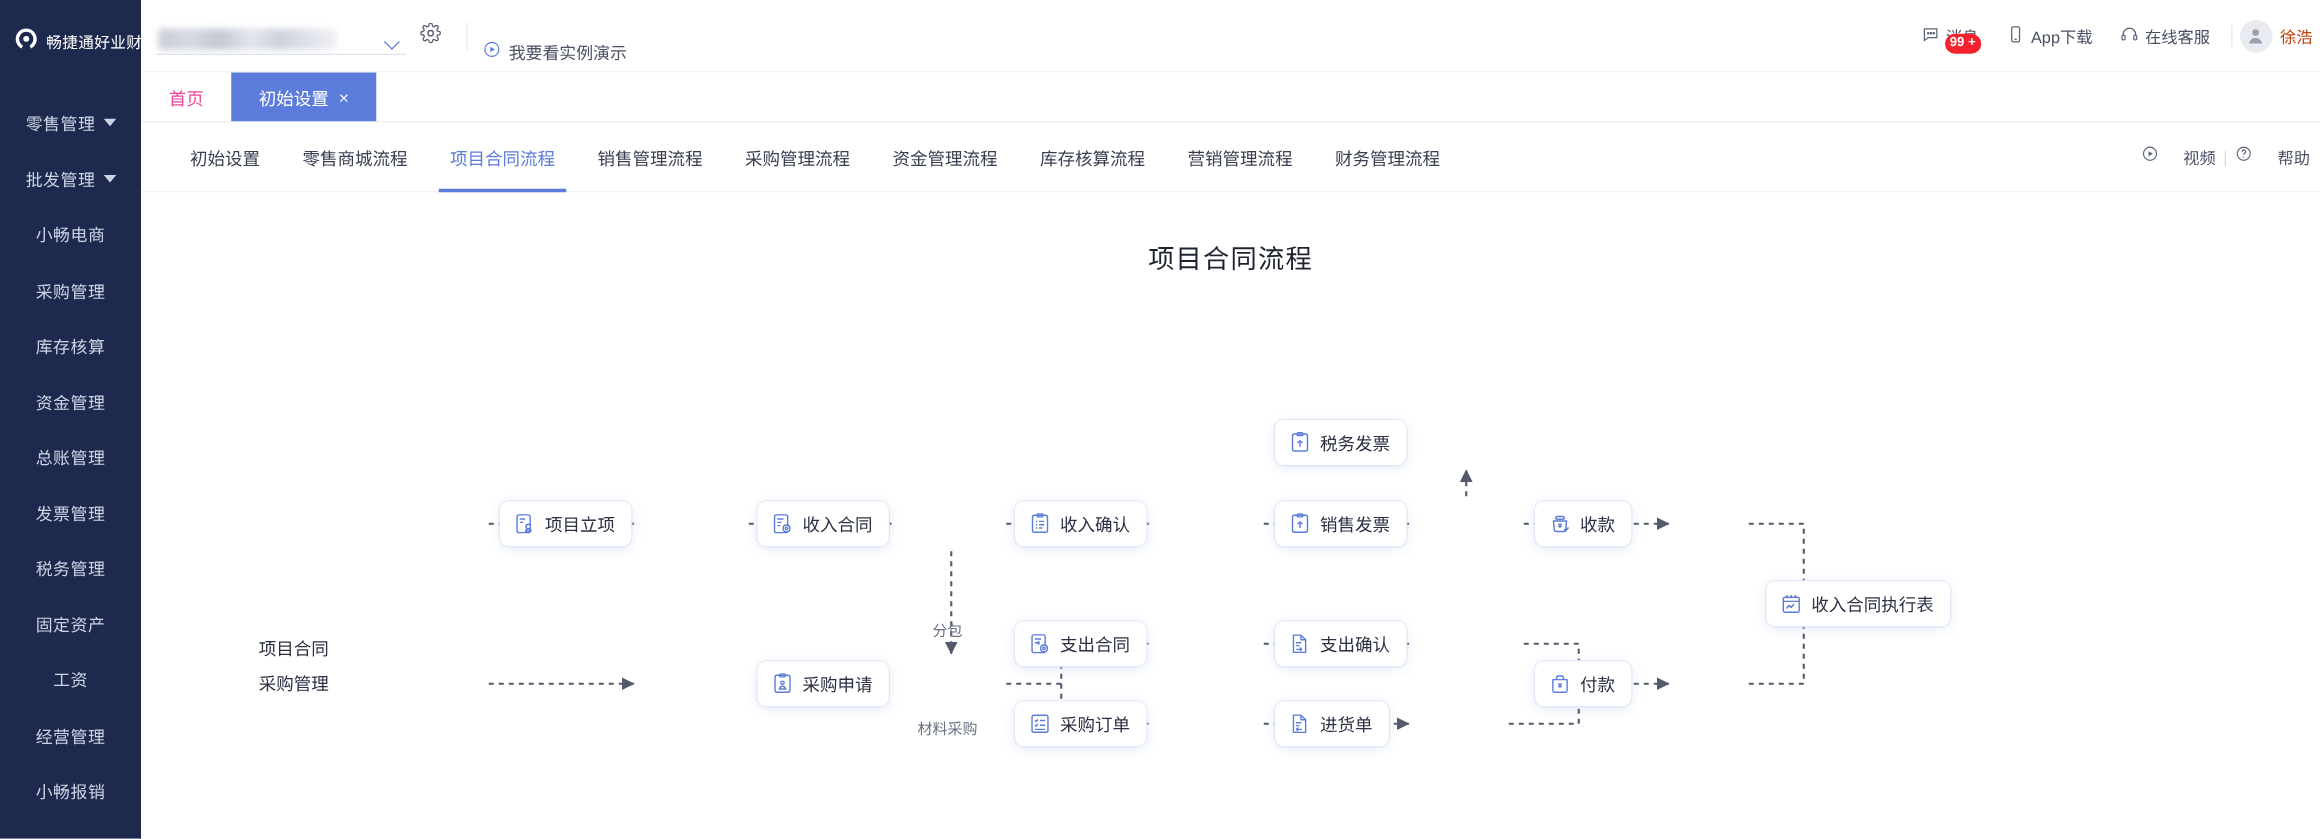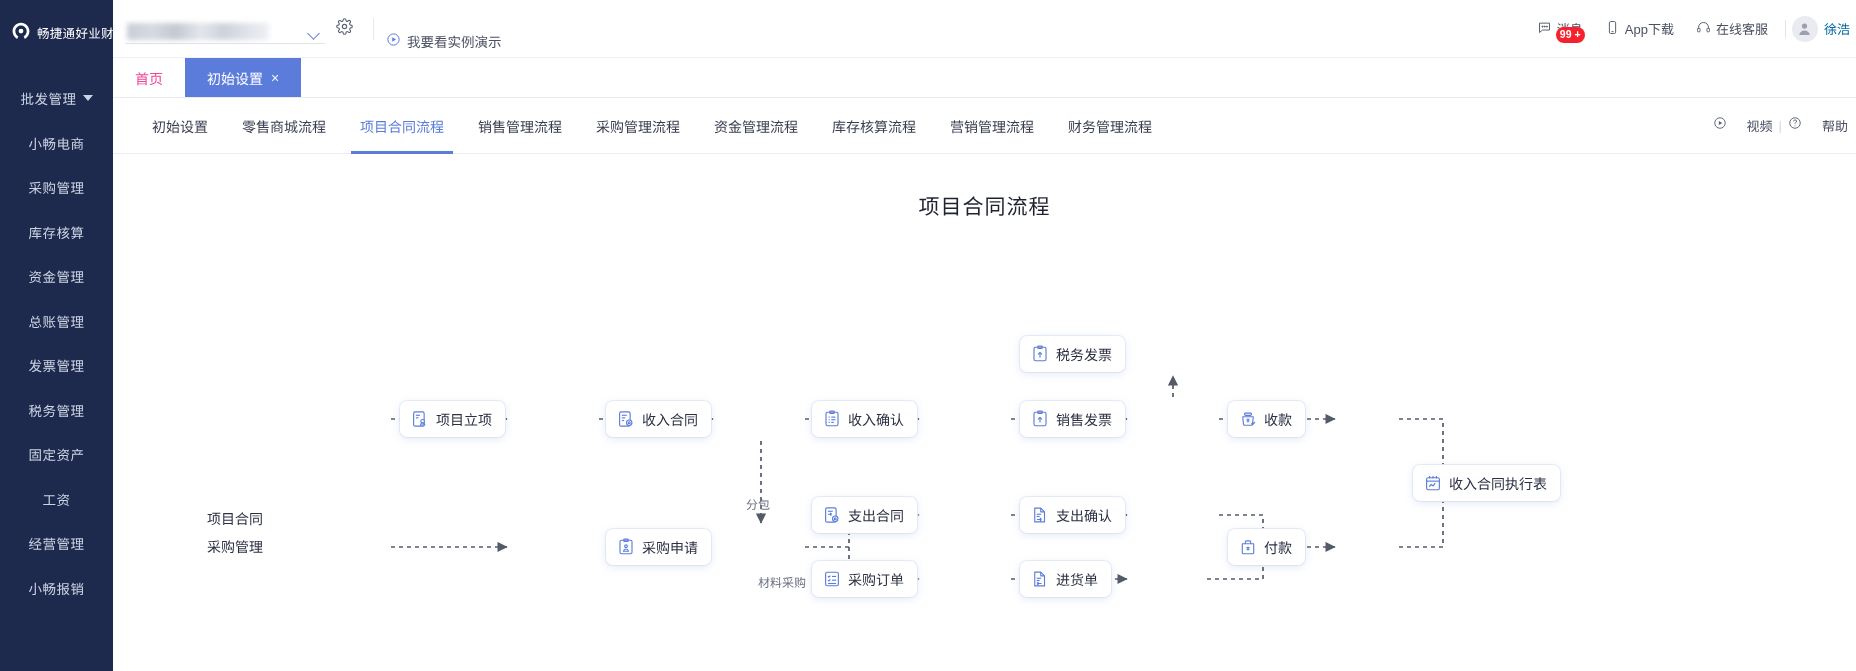--- a/index.html
+++ b/index.html
@@ -86,21 +86,21 @@
   .badge {
     position: absolute; top: 8px; left: 30px; background: #f5222d; color: #fff;
     font-size: 10.5px; line-height: 15px; height: 16px; padding: 0 4px;
     border-radius: 8px; font-weight: bold; white-space: nowrap;
   }
   .tb-sep { width: 1px; height: 18px; background: #e4e6ec; margin: 0 6px; }
   .avatar {
     width: 26px; height: 26px; border-radius: 50%; background: #e9ebf0;
     display: flex; align-items: center; justify-content: center; margin-right: 6px;
   }
-  .username { font-size: 13px; color: #0369a1; max-width: 28px; overflow: hidden; white-space: nowrap; }
+  .username { font-size: 13px; color: #c2410c; max-width: 28px; overflow: hidden; white-space: nowrap; }
 
   
   .wintabs {
     height: 40px; flex: 0 0 40px; background: #fff; display: flex;
     align-items: stretch; border-bottom: 1px solid #e9ebf0;
   }
   .wintab {
     display: flex; align-items: center; justify-content: center; gap: 8px;
     padding: 0 22px; font-size: 14px; color: #ec4899; cursor: pointer;
     min-width: 60px;
@@ -168,20 +168,24 @@
                      0-3.5 2.8-6.3 6.2-6.3s6.2 2.8 6.2 6.3c0 2.4-1.3 4.4-3.3 5.5l1.3 2.8c3-1.6 5-4.7 5-8.3
                      C21.2 6.1 17.1 2 12 2z" fill="#ffffff"></path>
             <circle cx="12" cy="11" r="2.6" fill="#ffffff"></circle>
           </svg>
         </span>
         <span class="brand-name">畅捷通好业财</span>
       </div>
       <div class="brand-sub">专业版</div>
     </div>
     <nav class="nav" id="sidebar-nav">
+        <div class="nav-item">
+          <span>零售管理</span>
+          <span class="caret-down"></span>
+        </div>
         <div class="nav-item">
           <span>批发管理</span>
           <span class="caret-down"></span>
         </div>
         <div class="nav-item">
           <span>小畅电商</span>
         </div>
         <div class="nav-item">
           <span>采购管理</span>
         </div>
@@ -543,17 +547,17 @@
                 <path d="M4.4 7.6h15.2v11.6a1.8 1.8 0 0 1-1.8 1.8H6.2a1.8 1.8 0 0 1-1.8-1.8z"></path>
                 <path d="M8.4 7.6V5.4a1.6 1.6 0 0 1 1.6-1.6h4a1.6 1.6 0 0 1 1.6 1.6v2.2"></path>
                 <path d="M10 12.6h4M10 14.8h4M12 11.6v5"></path>
               </svg>
             </span>
             <span>付款</span>
           </div>
           <div class="row-label" style="left: 5.393%; top: 68.472%;">项目合同</div>
           <div class="row-label" style="left: 5.393%; top: 73.8878%;">采购管理</div>
           <div class="edge-label" style="left: 36.3167%; top: 65.9574%;">分包</div>
-          <div class="edge-label" style="left: 35.6282%; top: 81.0445%; margin-left: 24px;">材料采购</div>
+          <div class="edge-label" style="left: 35.6282%; top: 81.0445%;">材料采购</div>
         </div>
     </div>
   </div>
 </div>
 
 </body></html>

